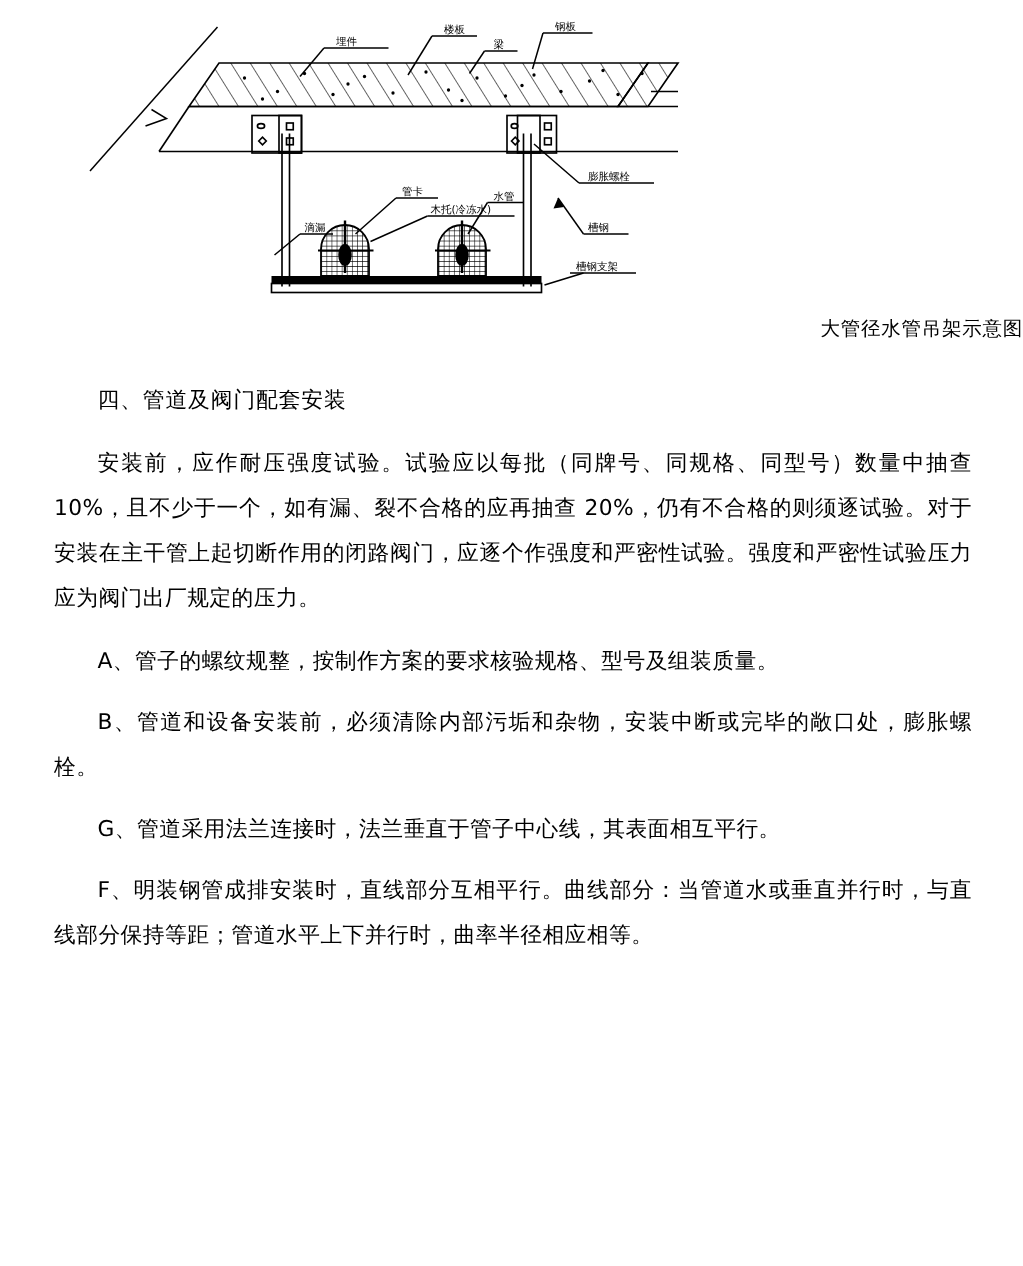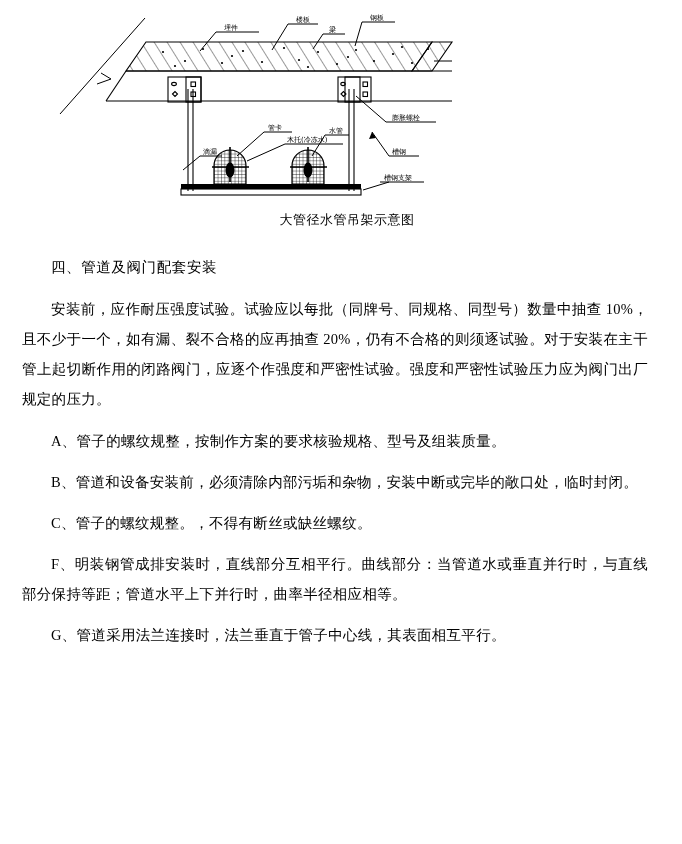--- a/index.html
+++ b/index.html
@@ -19,50 +19,49 @@
   
   .figure-block {
     width: 682px;
     padding-top: 4px;
   }
   .figure-svg-wrap {
     width: 682px;
     height: 200px;
   }
   .figure-caption {
-    text-align: center;
+    text-align: right;
     font-size: 13px;
     line-height: 20px;
     letter-spacing: 0.5px;
     margin-top: 6px;
     padding-left: 12px;
     font-family: "DejaVu Sans", "Liberation Sans", sans-serif;
   }
 
   
   .doc-body {
-    padding: 0 34px 0 22px;
+    padding: 0 34px 0 36px;
     margin-top: 22px;
   }
   .heading {
     font-size: 14.5px;
     line-height: 30px;
     text-indent: 2em;
     letter-spacing: 0.6px;
     margin-bottom: 12px;
   }
   .para {
     font-size: 14.5px;
     line-height: 30px;
     text-indent: 2em;
     text-align: justify;
     text-justify: inter-ideograph;
     letter-spacing: 0.3px;
     margin-bottom: 12px;
-    font-family: Liberation Serif, serif;
   }
   .para.tight { margin-bottom: 11px; }
 
   
   .lbl {
     font-family: "DejaVu Sans", "Liberation Sans", sans-serif;
     font-size: 7px;
     fill: #000;
   }
 </style>
@@ -227,18 +226,17 @@
   <div class="figure-caption">大管径水管吊架示意图</div>
 </div>
 
 <div class="doc-body">
 
   <div class="heading">四、管道及阀门配套安装</div>
 
   <div class="para">安装前，应作耐压强度试验。试验应以每批（同牌号、同规格、同型号）数量中抽查 10%，且不少于一个，如有漏、裂不合格的应再抽查 20%，仍有不合格的则须逐试验。对于安装在主干管上起切断作用的闭路阀门，应逐个作强度和严密性试验。强度和严密性试验压力应为阀门出厂规定的压力。</div>
 
   <div class="para tight">A、管子的螺纹规整，按制作方案的要求核验规格、型号及组装质量。</div>
-  <div class="para tight">B、管道和设备安装前，必须清除内部污垢和杂物，安装中断或完毕的敞口处，临时封闭。</div>
-  <div class="para tight">C、管子的螺纹规整。，不得有断丝或缺丝螺纹。</div>
+  <div class="para tight">B、管道和设备安装前，必须清除内部污垢和杂物，安装中断或完毕的敞口处，膨胀螺栓。</div>
+  <div class="para tight">G、管道采用法兰连接时，法兰垂直于管子中心线，其表面相互平行。</div>
   <div class="para tight">F、明装钢管成排安装时，直线部分互相平行。曲线部分：当管道水或垂直并行时，与直线部分保持等距；管道水平上下并行时，曲率半径相应相等。</div>
-  <div class="para tight">G、管道采用法兰连接时，法兰垂直于管子中心线，其表面相互平行。</div>
 
 </div>
 
 </body></html>

